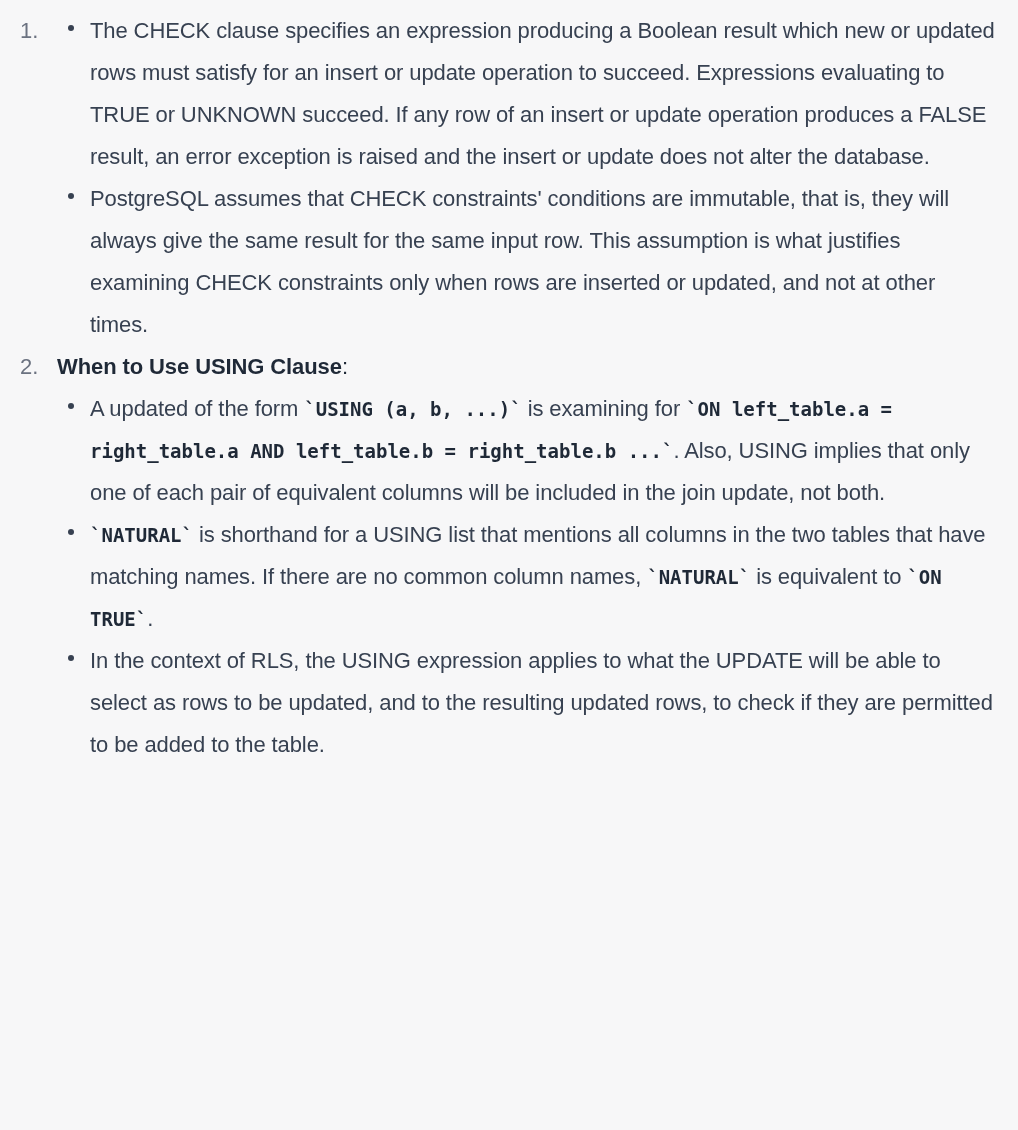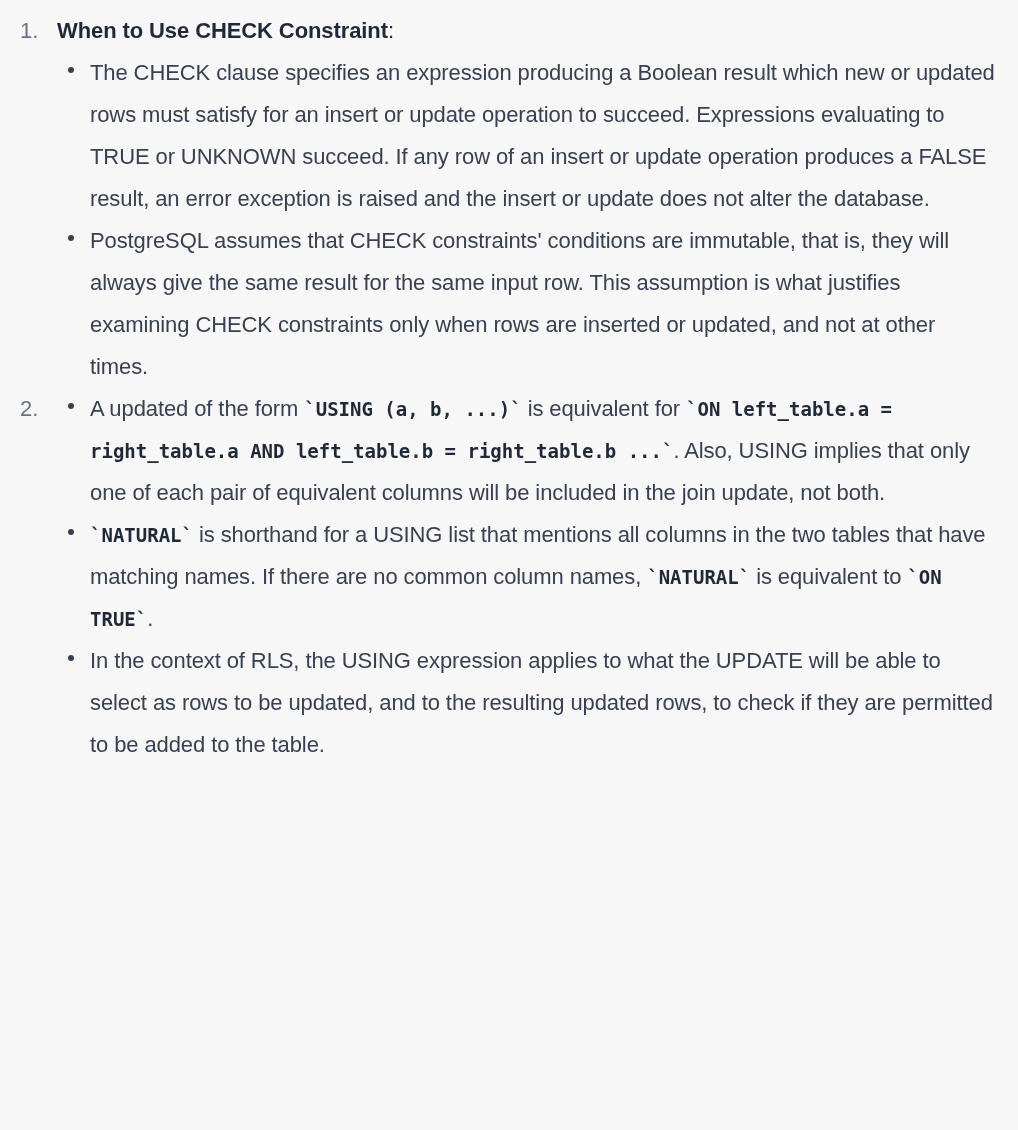--- a/index.html
+++ b/index.html
@@ -50,49 +50,49 @@
 </head>
 <body>
 
 <div class="message">
 
   <ol class="list">
 
     <li class="list-item">
       <span class="item-marker">1.</span>
       <div class="item-body">
-        <div>
-          <span class="item-heading">When to Use CHECK Constraint</span><span class="heading-colon">:</span>
-        </div>
         <ul class="bullets">
           <li class="bullet">
             <span class="bullet-marker">
                 <span class="bullet-dot"></span>
               </span>
             <span class="bullet-text"><span>The CHECK clause specifies an expression producing a Boolean result which new or updated rows must satisfy for an insert or update operation to succeed. Expressions evaluating to TRUE or UNKNOWN succeed. If any row of an insert or update operation produces a FALSE result, an error exception is raised and the insert or update does not alter the database.</span></span>
           </li>
           <li class="bullet">
             <span class="bullet-marker">
                 <span class="bullet-dot"></span>
               </span>
             <span class="bullet-text"><span>PostgreSQL assumes that CHECK constraints' conditions are immutable, that is, they will always give the same result for the same input row. This assumption is what justifies examining CHECK constraints only when rows are inserted or updated, and not at other times.</span></span>
           </li>
         </ul>
       </div>
     </li>
 
     <li class="list-item">
       <span class="item-marker">2.</span>
       <div class="item-body">
+        <div>
+          <span class="item-heading">When to Use USING Clause</span><span class="heading-colon">:</span>
+        </div>
         <ul class="bullets">
           <li class="bullet">
             <span class="bullet-marker">
                 <span class="bullet-dot"></span>
               </span>
-            <span class="bullet-text"><span>A updated of the form </span><span class="code">`USING (a, b, ...)`</span><span> is equivalent for </span><span class="code">`ON left_table.a = right_table.a AND left_table.b = right_table.b ...`</span><span>. Also, USING implies that only one of each pair of equivalent columns will be included in the join update, not both.</span></span>
+            <span class="bullet-text"><span>A updated of the form </span><span class="code">`USING (a, b, ...)`</span><span> is examining for </span><span class="code">`ON left_table.a = right_table.a AND left_table.b = right_table.b ...`</span><span>. Also, USING implies that only one of each pair of equivalent columns will be included in the join update, not both.</span></span>
           </li>
           <li class="bullet">
             <span class="bullet-marker">
                 <span class="bullet-dot"></span>
               </span>
             <span class="bullet-text"><span class="code">`NATURAL`</span><span> is shorthand for a USING list that mentions all columns in the two tables that have matching names. If there are no common column names, </span><span class="code">`NATURAL`</span><span> is equivalent to </span><span class="code">`ON TRUE`</span><span>.</span></span>
           </li>
           <li class="bullet">
             <span class="bullet-marker">
                 <span class="bullet-dot"></span>

